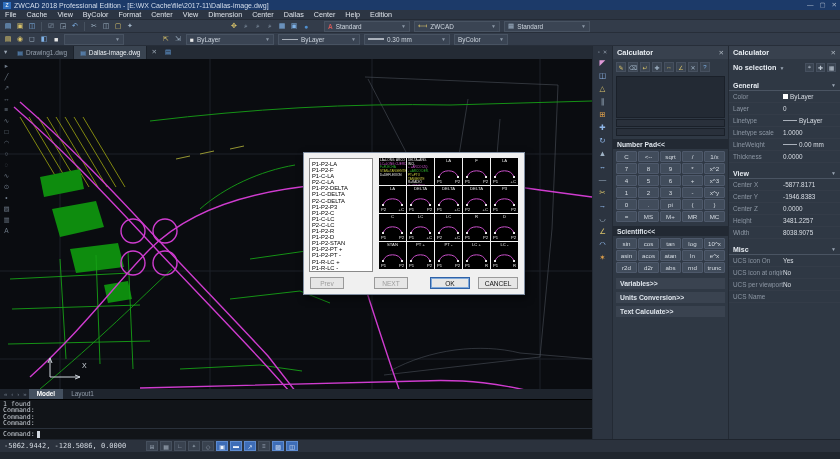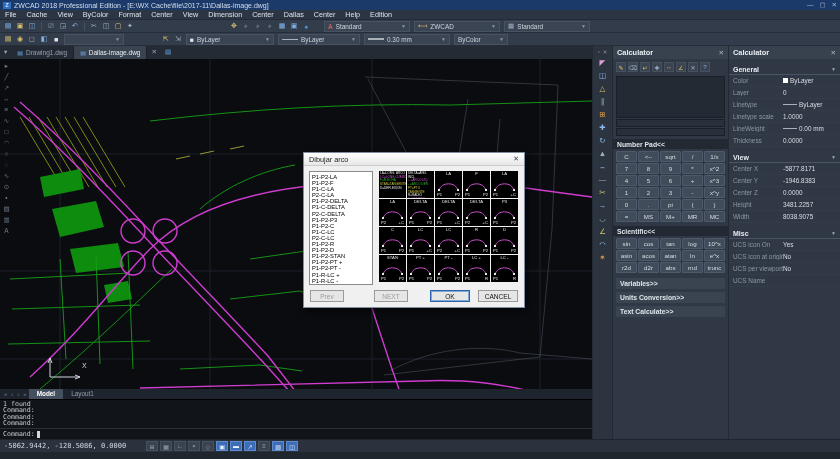--- a/index.html
+++ b/index.html
@@ -424,20 +424,29 @@
         <div class="bar">Units Conversion&gt;&gt;</div>
         <div class="bar">Text Calculate&gt;&gt;</div>
       </div>
   </div>
 
   <div class="panel props">
     <div class="panel-hdr">
       <span>Calculator</span>
       <span class="panel-x">✕</span>
     </div>
+    <div class="selrow">
+      <span class="sel-label">No selection</span>
+      <span class="sel-car">▼</span>
+      <span class="sel-icons">
+        <span class="sel-ico">⌖</span>
+        <span class="sel-ico">✚</span>
+        <span class="sel-ico">▦</span>
+      </span>
+    </div>
     <div class="psec-hdr">
       <span>General</span>
         <span class="psec-car">▼</span>
     </div>
     <div id="rows-general">
         <div class="prow">
           <span class="pl">Color</span>
           <span class="pv">
             <span class="swatch"></span>
             <span>ByLayer</span>
@@ -539,24 +548,20 @@
           <span class="pl">UCS Name</span>
           <span class="pv">
             <span></span>
           </span>
         </div>
       </div>
   </div>
 </div>
 
 <div class="dialog">
-  <div class="dlg-title">
-    <span>Dibujar arco</span>
-    <span class="dlg-x">✕</span>
-  </div>
   <div class="dlg-body">
     <div class="dlg-list" id="dlg-list">
         <div class="dlg-li">P1-P2-LA</div>
         <div class="dlg-li">P1-P2-F</div>
         <div class="dlg-li">P1-C-LA</div>
         <div class="dlg-li">P2-C-LA</div>
         <div class="dlg-li">P1-P2-DELTA</div>
         <div class="dlg-li">P1-C-DELTA</div>
         <div class="dlg-li">P2-C-DELTA</div>
         <div class="dlg-li">P1-P2-P3</div>

